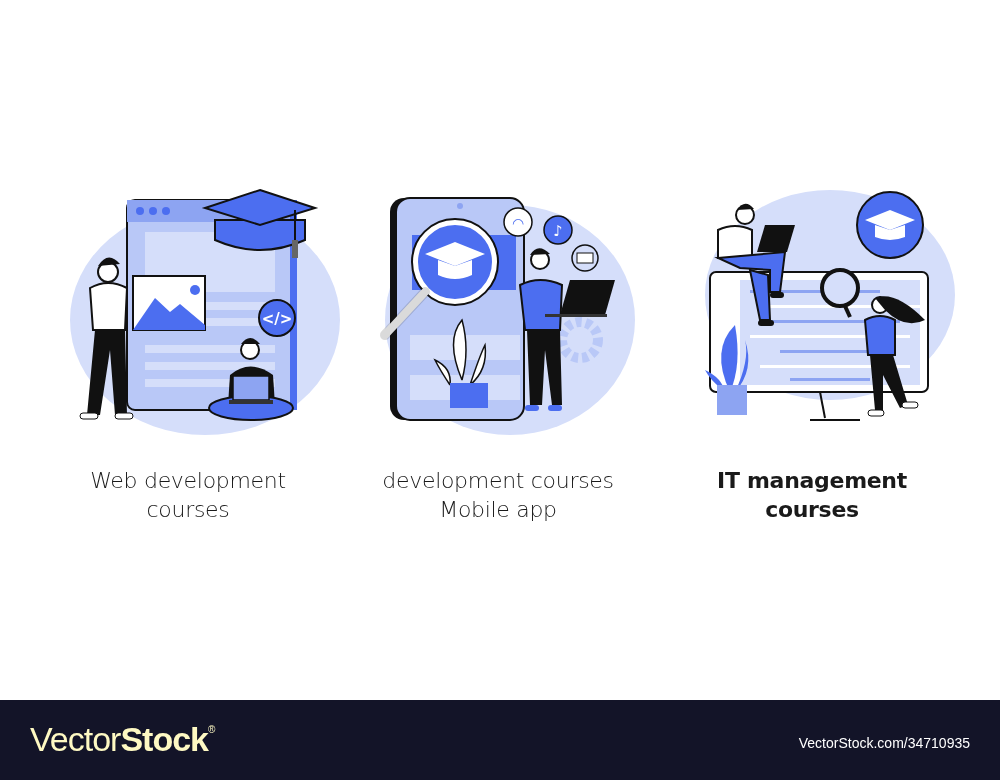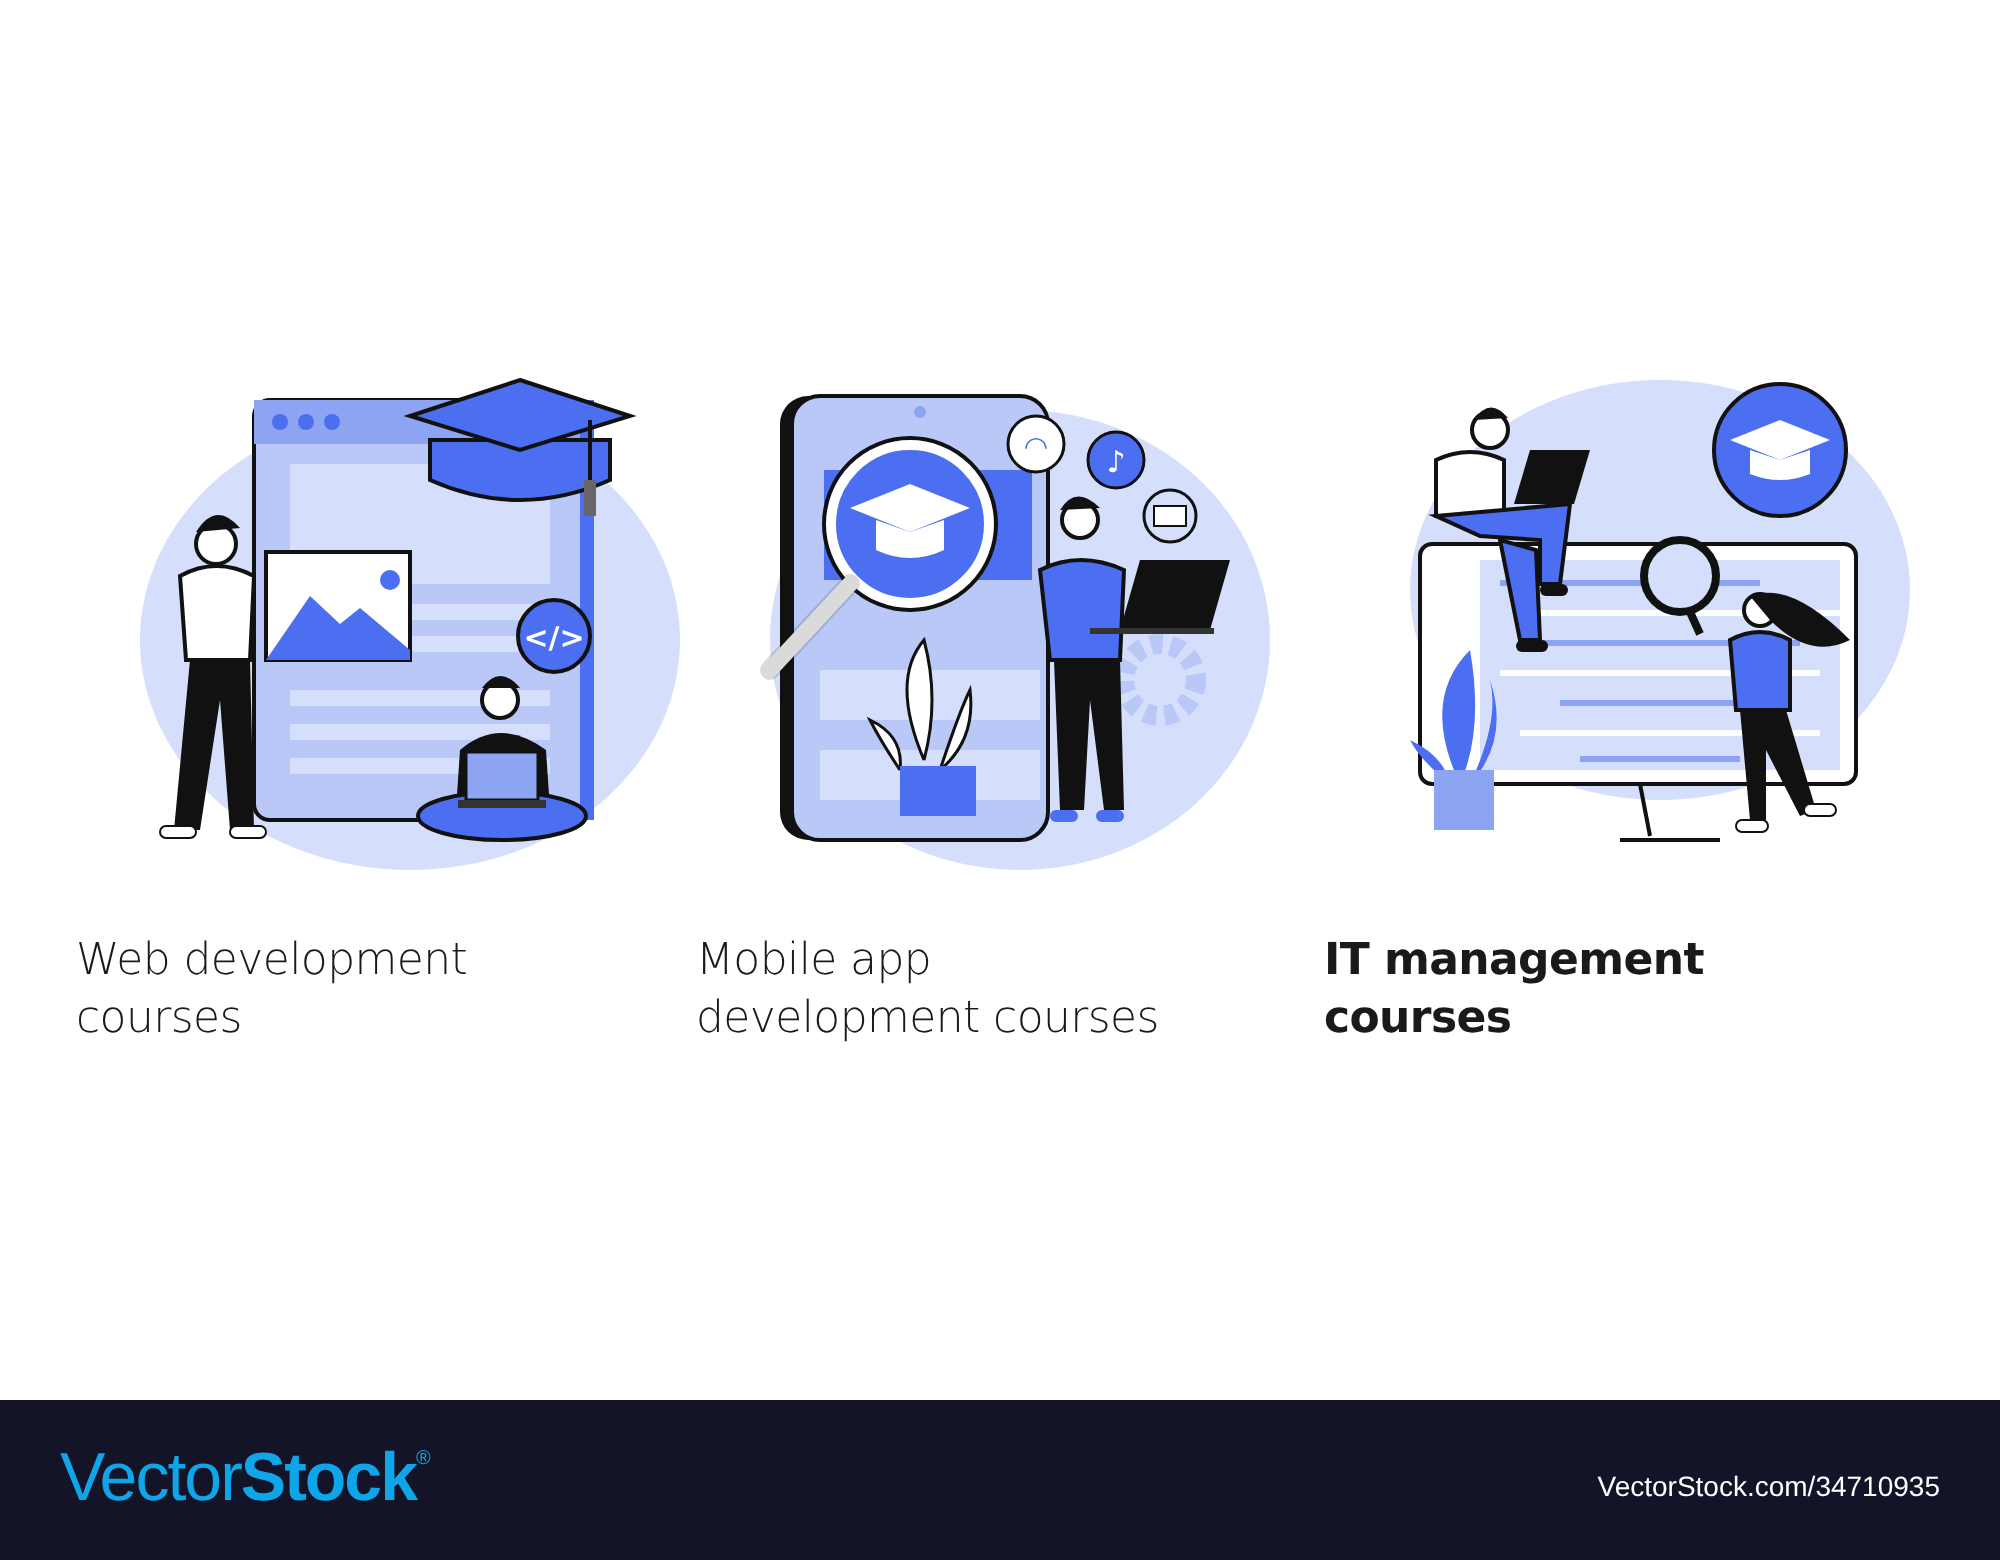--- a/index.html
+++ b/index.html
@@ -1,21 +1,21 @@
 <!DOCTYPE html>
 <html><head>
 <meta charset="utf-8">
 <style>
   html,body{margin:0;padding:0;}
   body{width:1000px;height:780px;background:#ffffff;position:relative;overflow:hidden;font-family:"Liberation Sans",sans-serif;}
   .panel{position:absolute;top:180px;width:280px;height:260px;}
   .panel svg{width:100%;height:100%;}
-  .caption{position:absolute;top:466px;width:300px;font-family:"DejaVu Sans",sans-serif;font-weight:300;font-size:22px;line-height:29px;color:#1a1a1a;letter-spacing:-0.3px;}
+  .caption{position:absolute;top:466px;width:300px;text-align:center;font-family:"DejaVu Sans",sans-serif;font-weight:300;font-size:22px;line-height:29px;color:#1a1a1a;letter-spacing:-0.3px;}
   .footer{position:absolute;left:0;top:700px;width:1000px;height:80px;background:#131428;}
-  .logo{position:absolute;left:30px;top:20px;color:#0ea5e9;font-size:34px;letter-spacing:-1px;font-family:"Liberation Sans",sans-serif;}
+  .logo{position:absolute;left:30px;top:20px;color:#fef9c3;font-size:34px;letter-spacing:-1px;font-family:"Liberation Sans",sans-serif;}
   .logo .light{font-weight:300;}
   .logo .bold{font-weight:700;}
   .logo sup{font-size:10px;vertical-align:top;position:relative;top:4px;}
   .url{position:absolute;right:30px;top:35px;color:#fff;font-size:14px;font-family:"Liberation Sans",sans-serif;}
 </style>
 </head>
 <body>
 
 <div class="panel" style="left:65px;">
   <svg viewBox="0 0 280 260">
@@ -185,22 +185,22 @@
       <rect x="212" y="222" width="16" height="6" rx="3" fill="#fff" stroke="#111"></rect>
     </g>
   </svg>
 </div>
 
 <div class="caption" style="left:38px;">
   <div>Web development</div>
   <div>courses</div>
 </div>
 <div class="caption" style="left:348px;">
+  <div>development courses</div>
   <div>Mobile app</div>
-  <div>development courses</div>
 </div>
 <div class="caption" style="left:662px;font-weight:bold;">
   <div>IT management</div>
   <div>courses</div>
 </div>
 
 <div class="footer">
   <div class="logo">
     <span class="light">Vector</span><span class="bold">Stock</span><sup>®</sup>
   </div>

